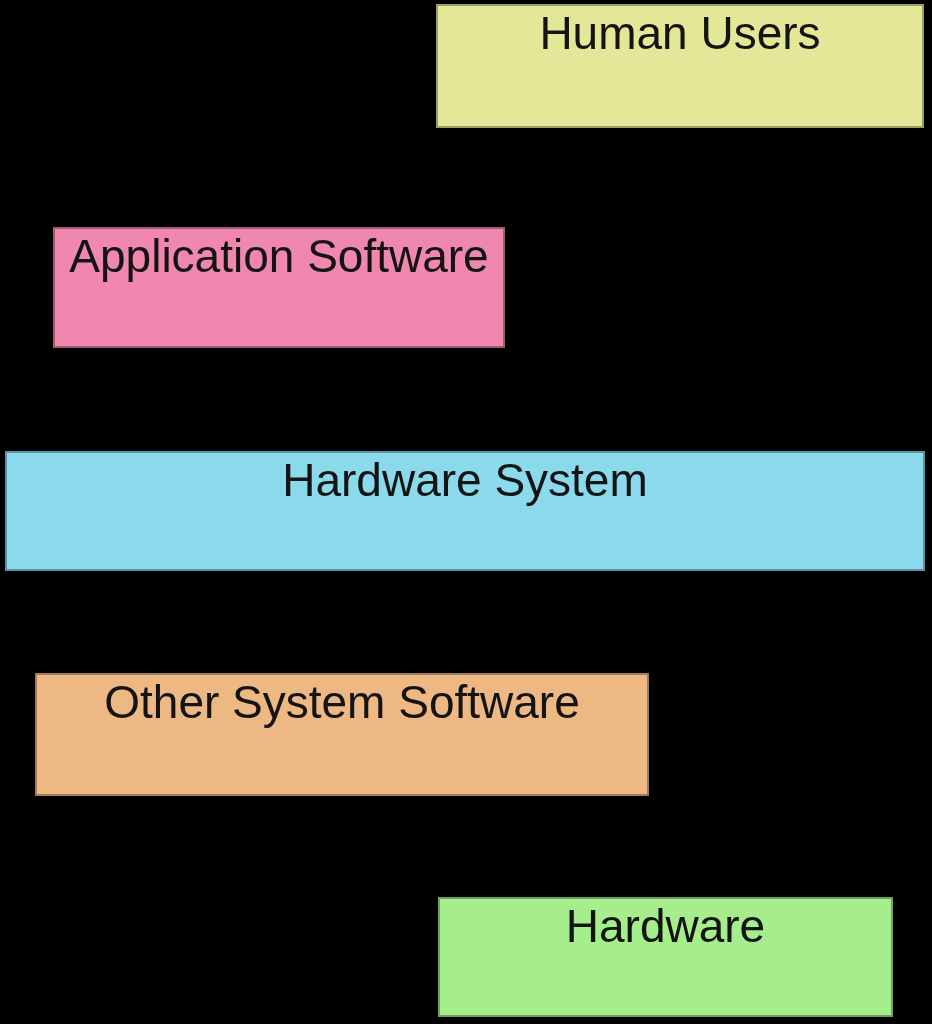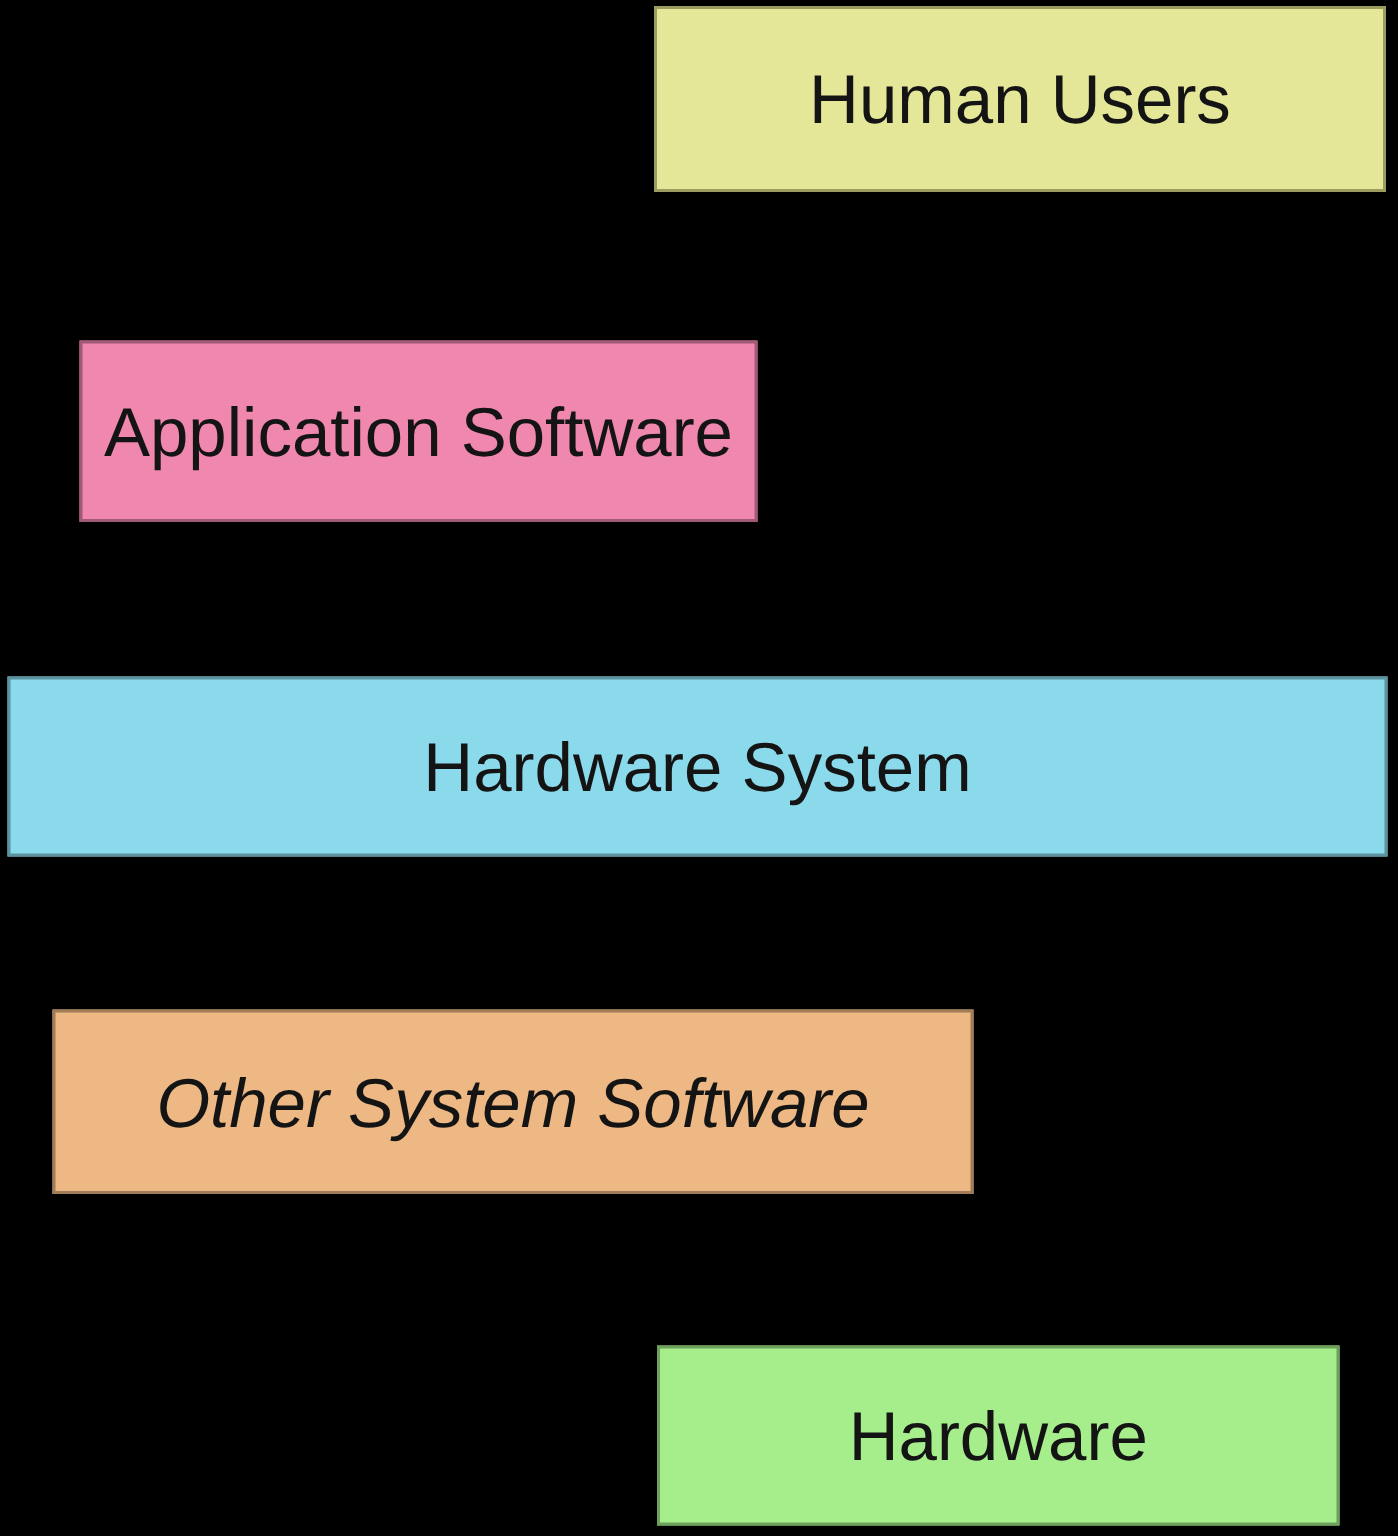--- a/index.html
+++ b/index.html
@@ -15,37 +15,36 @@
   }
   .canvas {
     position: relative;
     width: 932px;
     height: 1024px;
     background: #000000;
   }
   .layer-box {
     position: absolute;
     display: flex;
-    align-items: center;
     justify-content: center;
     box-sizing: border-box;
     border: 2px solid rgba(0,0,0,0.35);
   }
   .layer-label {
     font-size: 46px;
     font-weight: 400;
     color: #141414;
     letter-spacing: 0px;
     white-space: nowrap;
   }
   
   .box-human-users          { left: 436px; top: 4px;   width: 488px; height: 124px; }
   .box-application-software { left: 53px;  top: 227px; width: 452px; height: 121px; }
   .box-operating-system     { left: 5px;   top: 451px; width: 920px; height: 120px; }
-  .box-other-system-software{ left: 35px;  top: 673px; width: 614px; height: 123px; font-style: italic; }
+  .box-other-system-software{ left: 35px;  top: 673px; width: 614px; height: 123px; }
   .box-hardware             { left: 438px; top: 897px; width: 455px; height: 120px; }
 </style>
 </head>
 <body>
 
 <div class="canvas">
 
   <div class="layer-box box-human-users" style="background-color: rgb(228, 231, 151); border-color: rgb(154, 156, 96);">
     <span class="layer-label" style="color: rgb(20, 20, 20);">Human Users</span>
   </div>

